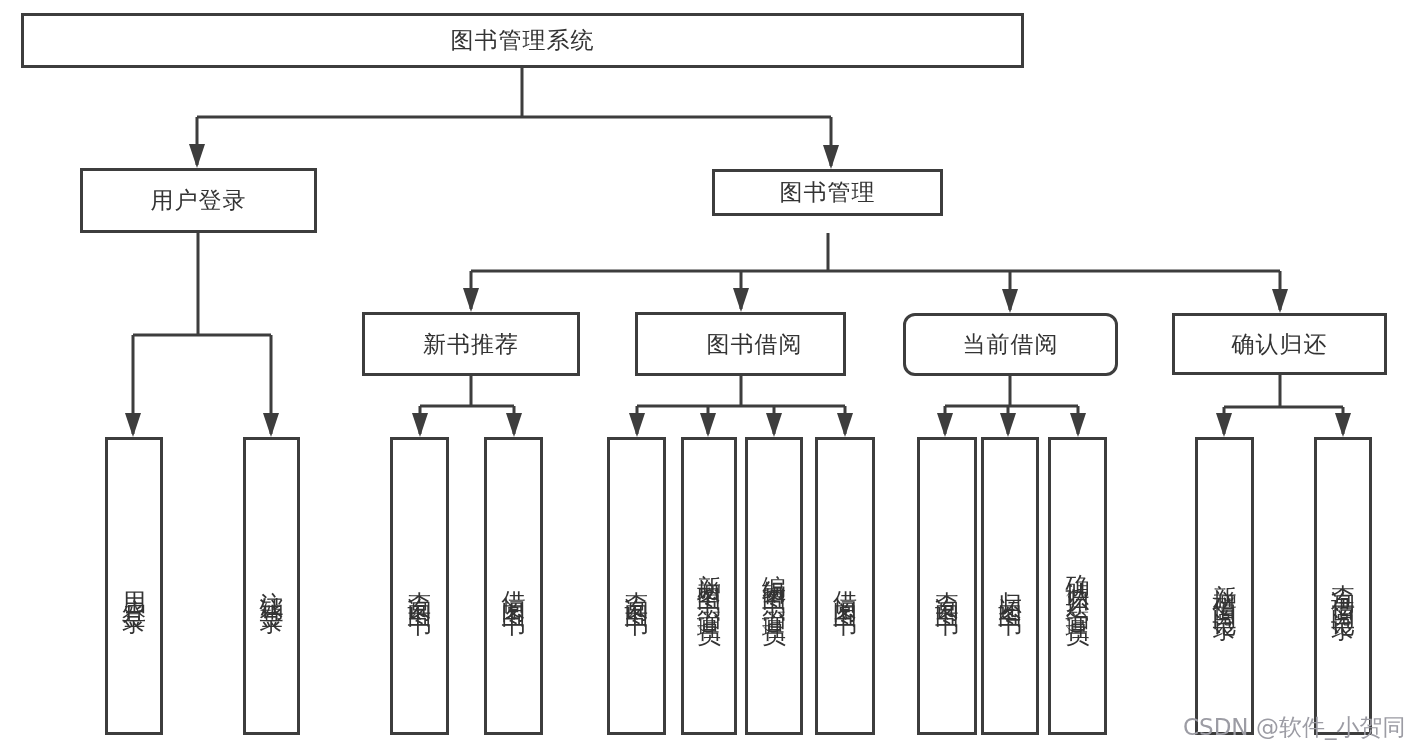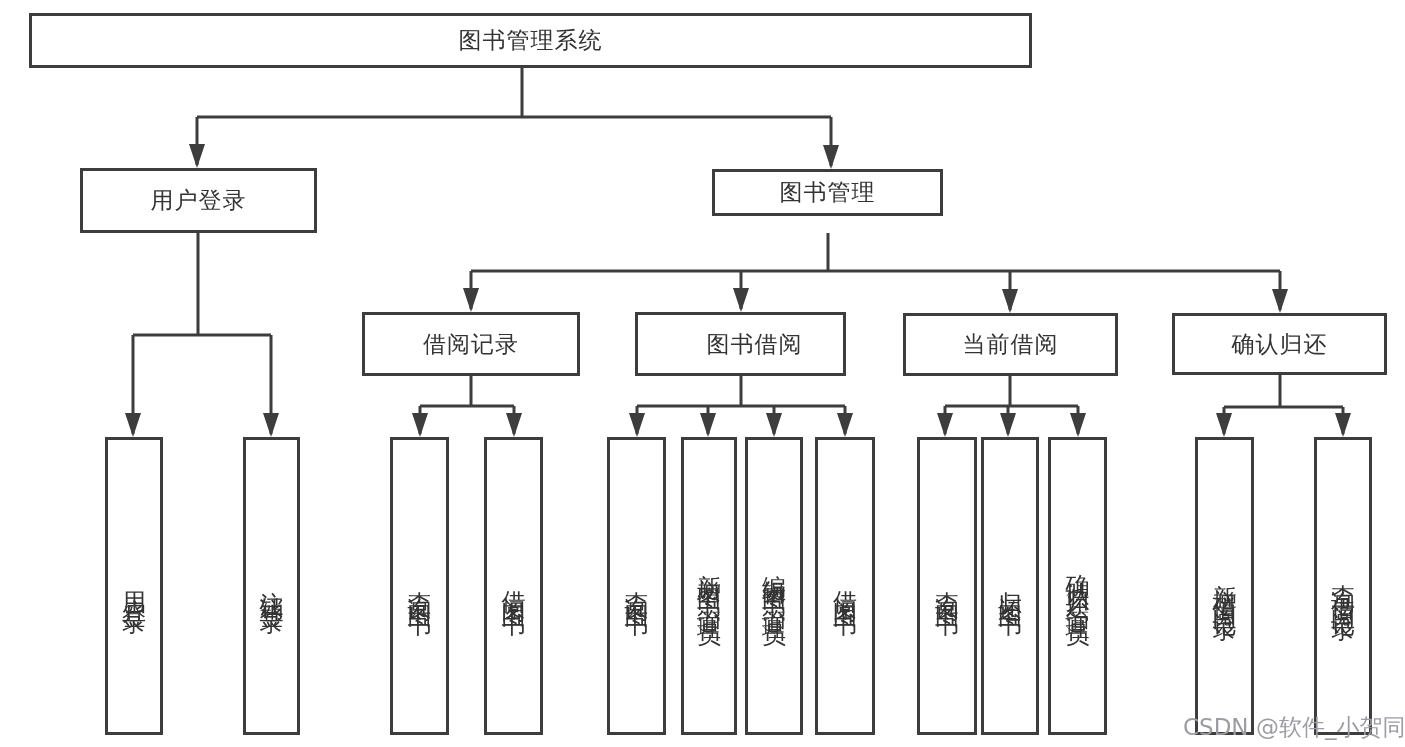--- a/index.html
+++ b/index.html
@@ -87,38 +87,38 @@
       <polygon points="766,413 782,413 774,437"></polygon>
       <polygon points="837,413 853,413 845,437"></polygon>
       <polygon points="937,413 953,413 945,437"></polygon>
       <polygon points="1000,413 1016,413 1008,437"></polygon>
       <polygon points="1070,413 1086,413 1078,437"></polygon>
       <polygon points="1216,413 1232,413 1224,437"></polygon>
       <polygon points="1335,413 1351,413 1343,437"></polygon>
     </g>
   </svg>
 
-  <div class="node" style="left:21px; top:13px; width:1003px; height:55px;margin-left:8px;">
+  <div class="node" style="left:21px; top:13px; width:1003px; height:55px;">
     <span>图书管理系统</span>
   </div>
 
   <div class="node" style="left:80px; top:168px; width:237px; height:65px;">
     <span>用户登录</span>
   </div>
   <div class="node" style="left:712px; top:169px; width:231px; height:47px;">
     <span>图书管理</span>
   </div>
 
   <div class="node" style="left:362px; top:312px; width:218px; height:64px;">
-    <span>借阅记录</span>
+    <span>新书推荐</span>
   </div>
   <div class="node" style="left:635px; top:312px; width:211px; height:64px;padding-left:28px;">
     <span>图书借阅</span>
   </div>
-  <div class="node" style="left:903px; top:313px; width:215px; height:63px;">
+  <div class="node" style="left:903px; top:313px; width:215px; height:63px;border-radius:12px;">
     <span>当前借阅</span>
   </div>
   <div class="node" style="left:1172px; top:313px; width:215px; height:62px;">
     <span>确认归还</span>
   </div>
 
   <div class="node vnode" style="left:105px; top:437px; width:58px; height:298px;">
     <span>用户登录</span>
   </div>
   <div class="node vnode" style="left:243px; top:437px; width:57px; height:298px;">

